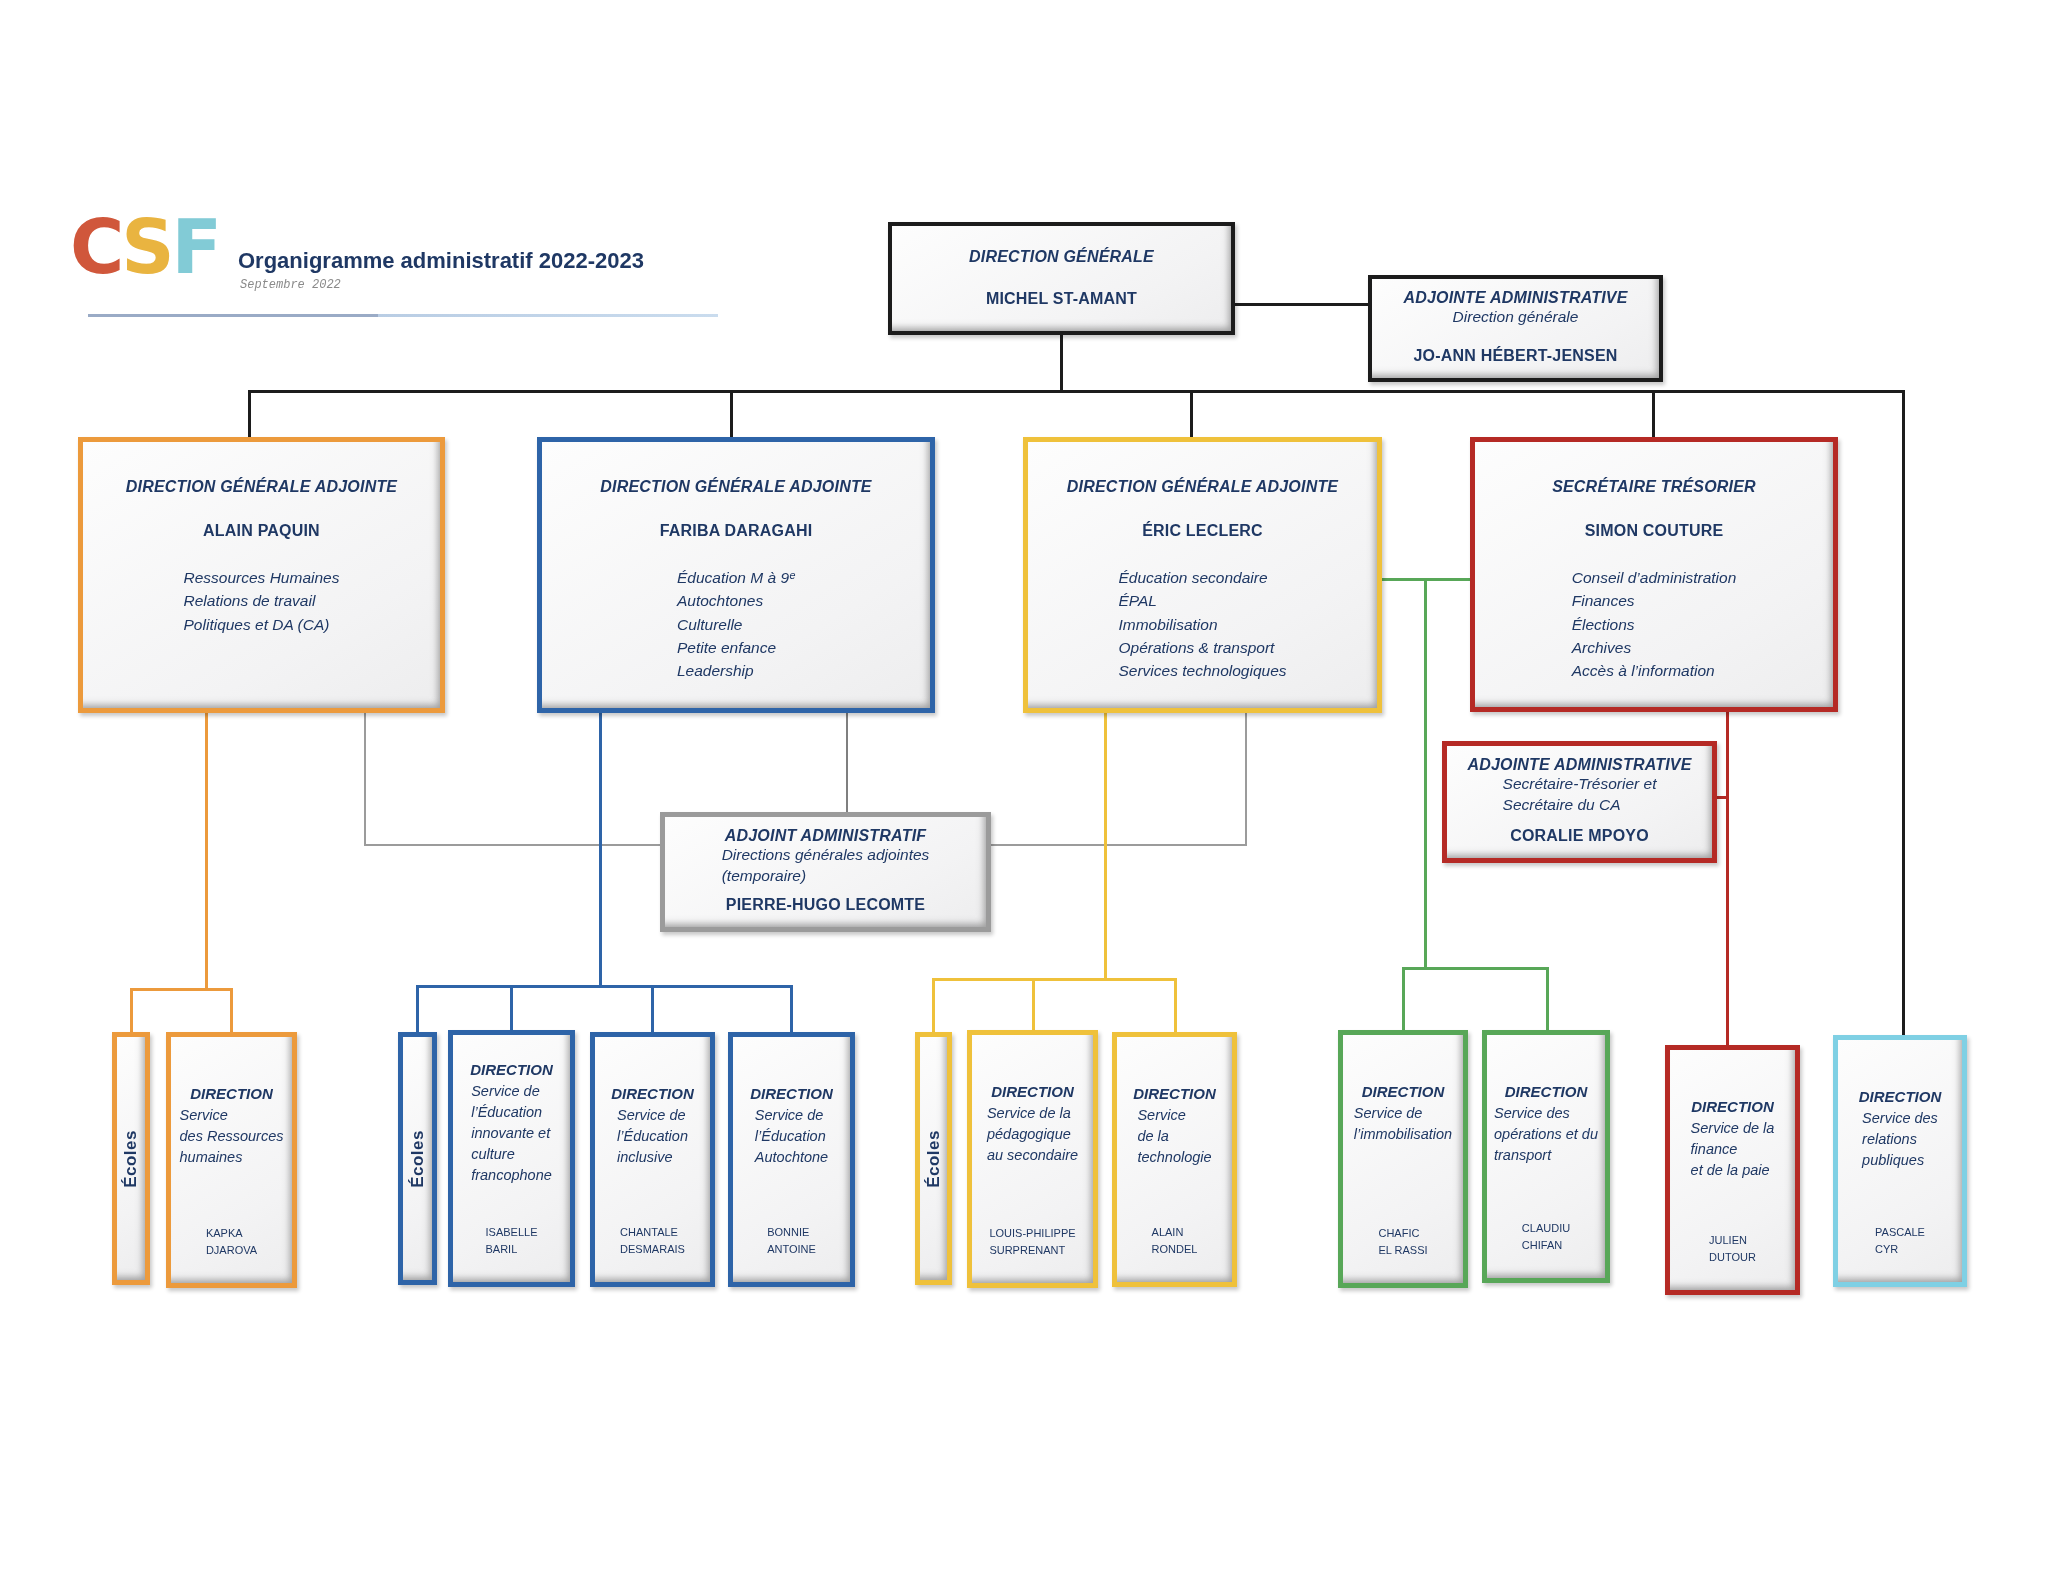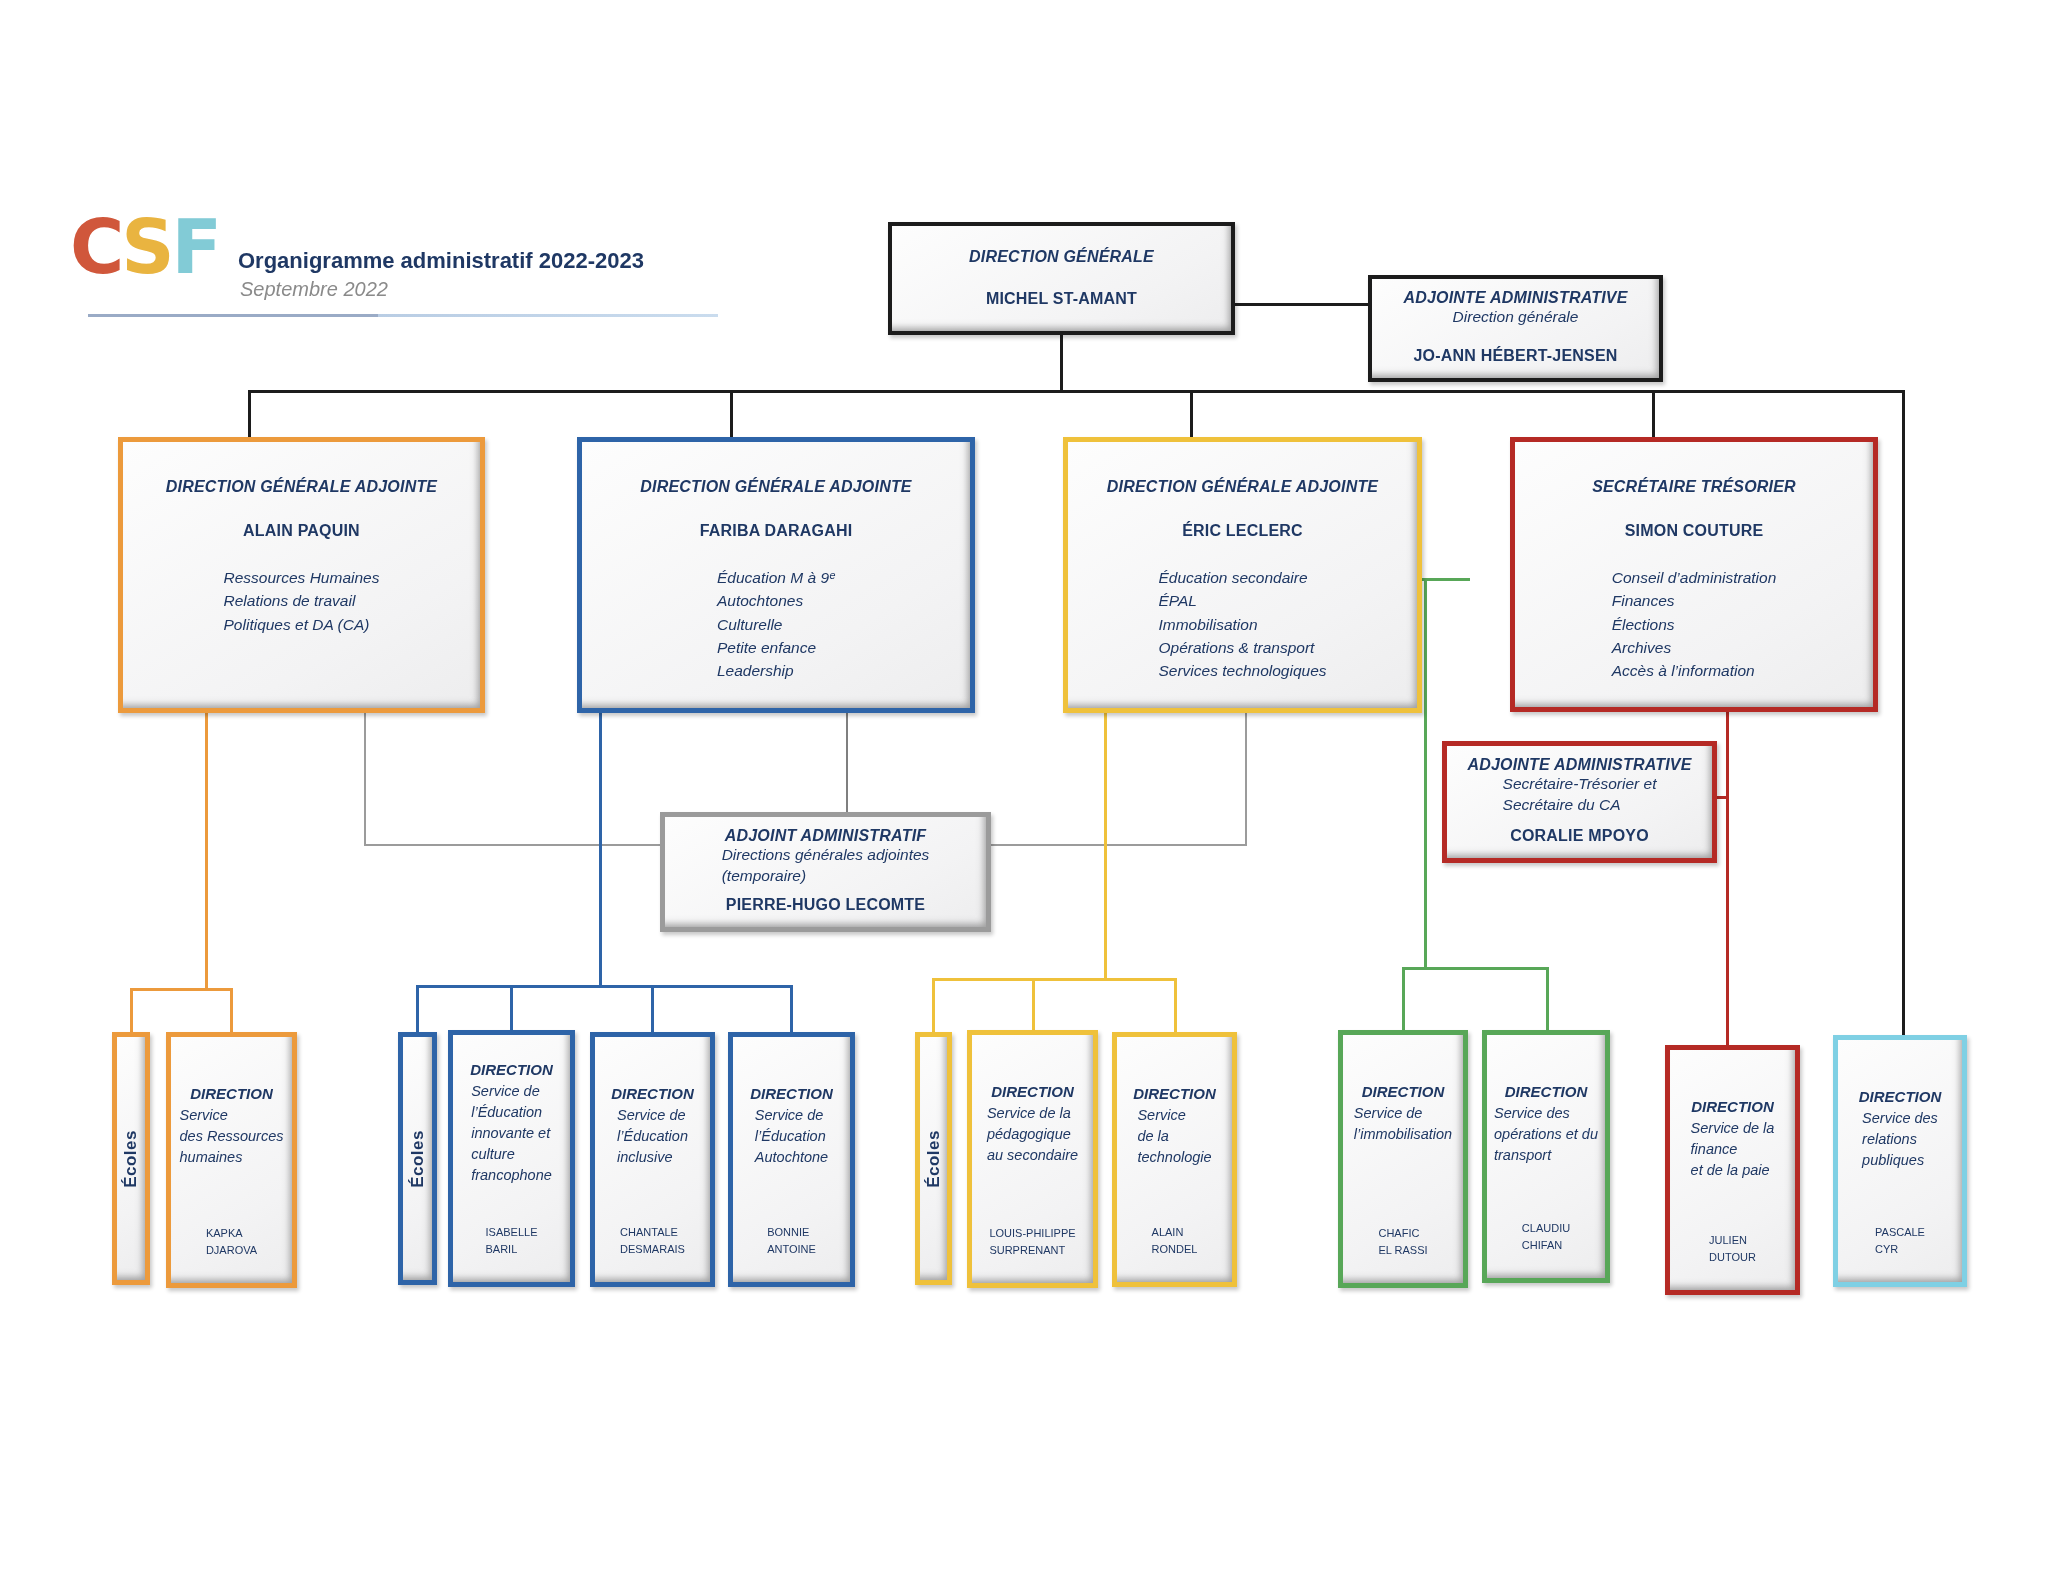--- a/index.html
+++ b/index.html
@@ -4,21 +4,21 @@
 <style>
   html,body{margin:0;padding:0;background:#ffffff;}
   #canvas{position:relative;width:2048px;height:1583px;background:#fff;
           font-family:"Liberation Sans",sans-serif;color:#1F3864;overflow:hidden;}
 
   
   .logo{position:absolute;left:70px;top:210px;font-family:"DejaVu Sans",sans-serif;
         font-weight:bold;font-size:74px;letter-spacing:-3px;line-height:1;}
   .logo span{display:inline-block;}
   .hdr-title{position:absolute;left:238px;top:248px;font-size:22px;font-weight:bold;color:#1F3864;}
-  .hdr-sub{position:absolute;left:240px;top:278px;font-size:20px;font-style:italic;color:#8a8a8a;}
+  .hdr-sub{position:absolute;left:240px;top:278px;font-size:12px;font-style:italic;color:#8a8a8a;font-family:Liberation Mono, monospace;}
   .hdr-rule{position:absolute;left:88px;top:314px;width:630px;height:3px;
             background:linear-gradient(to right,#9aabc6 0%,#9aabc6 46%,#b9cde4 46%,#cadcee 100%);}
 
   
   .node{position:absolute;box-sizing:border-box;text-align:left;
         display:flex;flex-direction:column;align-items:center;
         background:linear-gradient(150deg,#fdfdfd 0%,#f3f3f4 70%,#ededee 100%);
         box-shadow:inset -5px -6px 7px -3px rgba(95,95,95,.55), 2px 3px 4px rgba(0,0,0,.22);}
   .b-black{border:4px solid #1c1c1c;}
   .b-orange{border:5px solid #EC9A3C;}
@@ -28,21 +28,21 @@
   .b-green{border:5px solid #58A758;}
   .b-lblue{border:5px solid #7FD0E4;}
   .b-gray{border:5px solid #9B9B9B;}
 
   .t{font-weight:bold;font-style:italic;font-size:16px;letter-spacing:.2px;}
   .n{font-weight:bold;font-size:16px;letter-spacing:.2px;}
   .d{font-style:italic;font-size:15.5px;line-height:1.5;}
   .s{font-style:italic;font-size:15.5px;line-height:1.35;}
   .pre{white-space:pre-line;}
 
-  .row2{padding-top:36px;margin-left:40px;}
+  .row2{padding-top:36px;}
   .row2 .n{margin-top:26px;}
   .row2 .d{margin-top:26px;}
 
   .topbox{padding-top:22px;}
   .topbox .n{margin-top:24px;}
 
   .adjbox{padding-top:10px;padding-bottom:13px;}
   .adjbox .n{margin-top:auto;}
 
   

